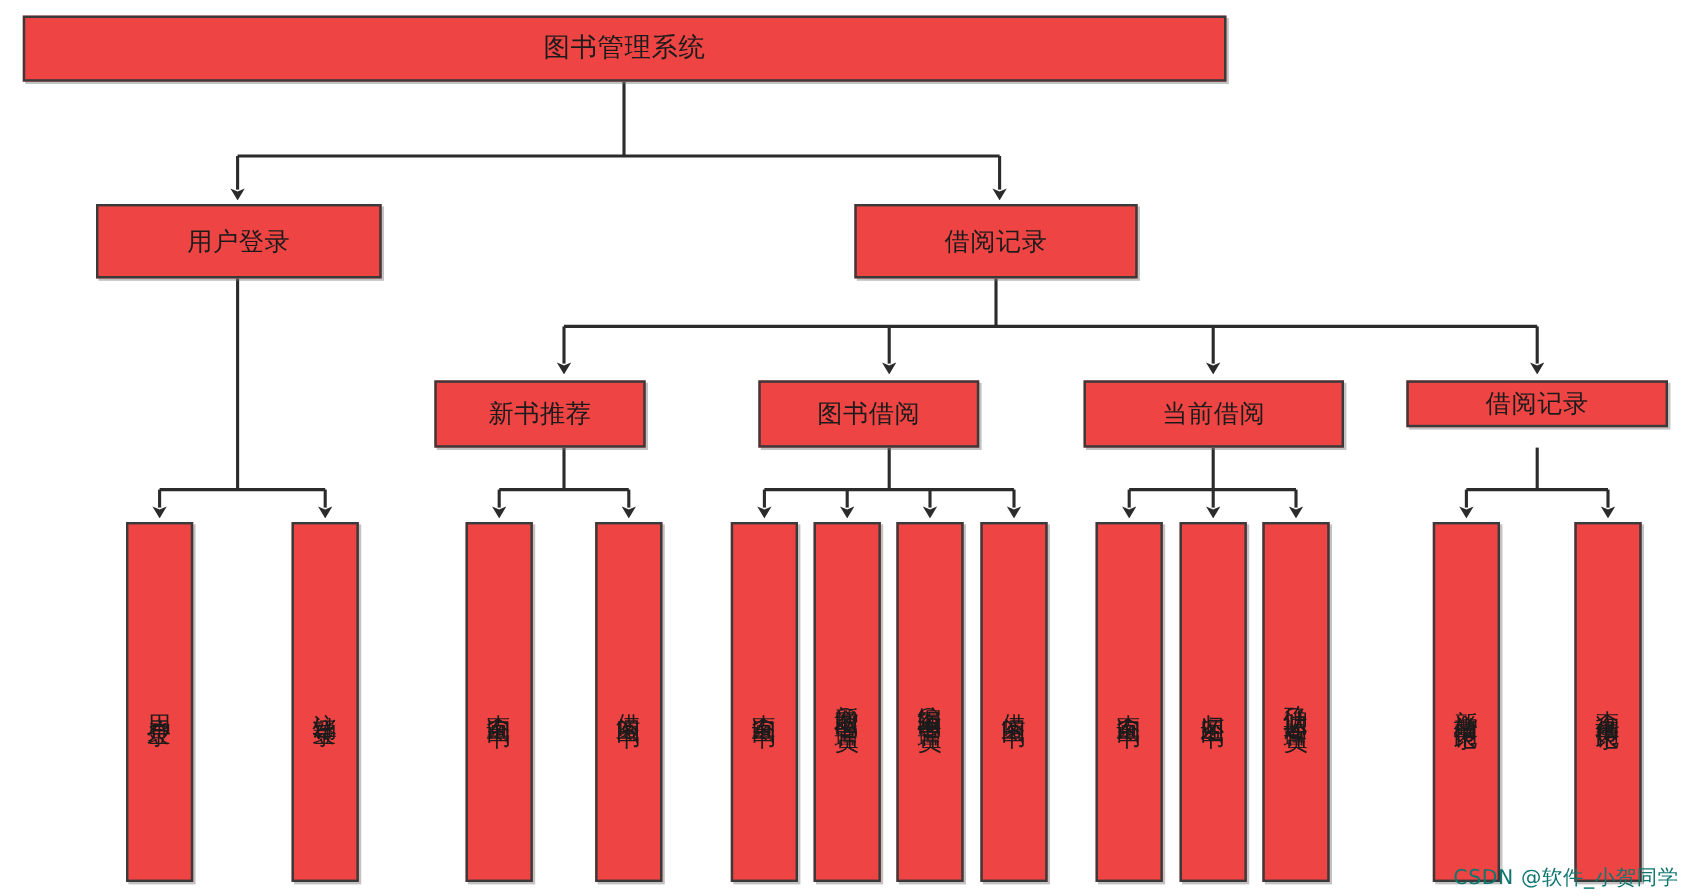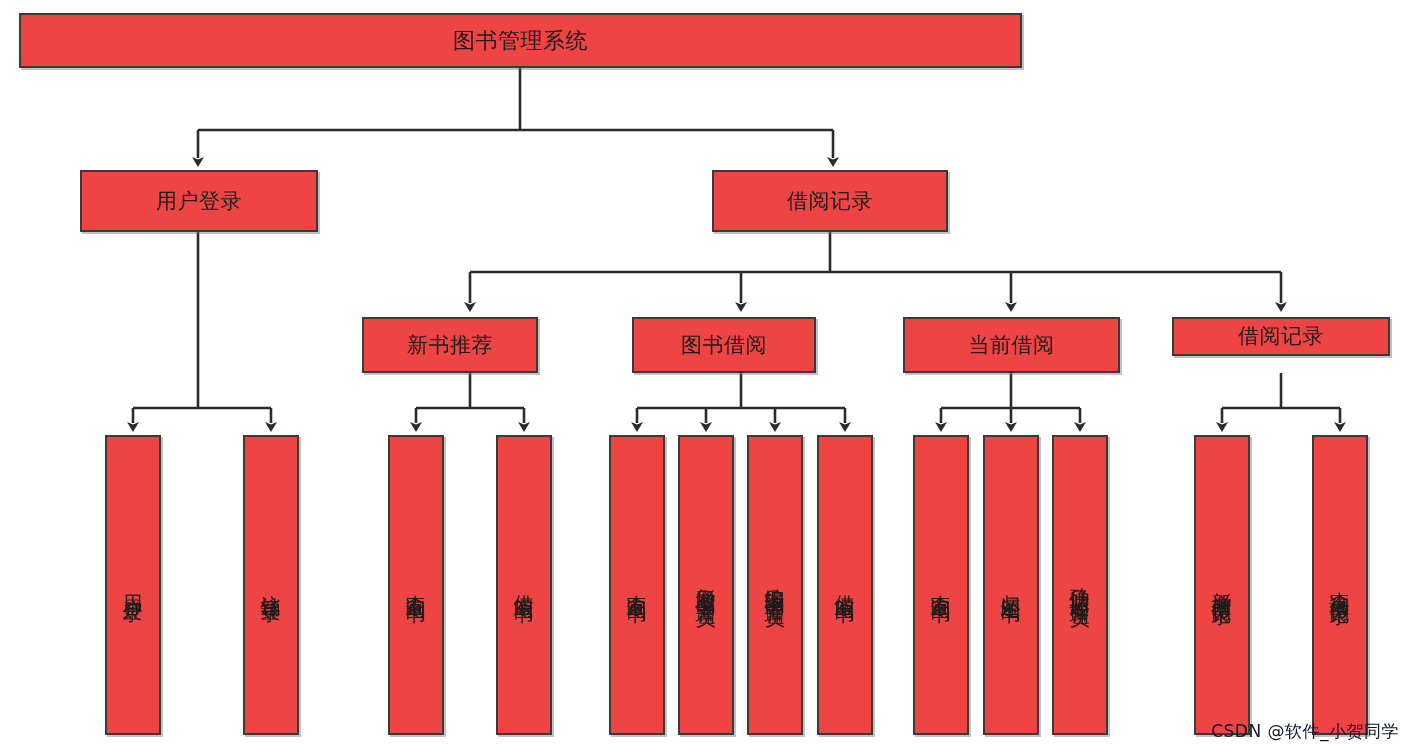--- a/index.html
+++ b/index.html
@@ -64,21 +64,21 @@
     line-height: 1.0;
     letter-spacing: 3px;
     white-space: nowrap;
     max-height: 100%;
   }
   #watermark {
     position: absolute;
     right: 6px;
     bottom: 4px;
     font-size: 17px;
-    color: #0f172a;
+    color: #0f766e;
     white-space: nowrap;
     letter-spacing: 0.5px;
   }
 </style>
 </head>
 <body>
 
 <div id="canvas">
 
   <svg id="wires" viewBox="0 0 1405 747" xmlns="http://www.w3.org/2000/svg">

